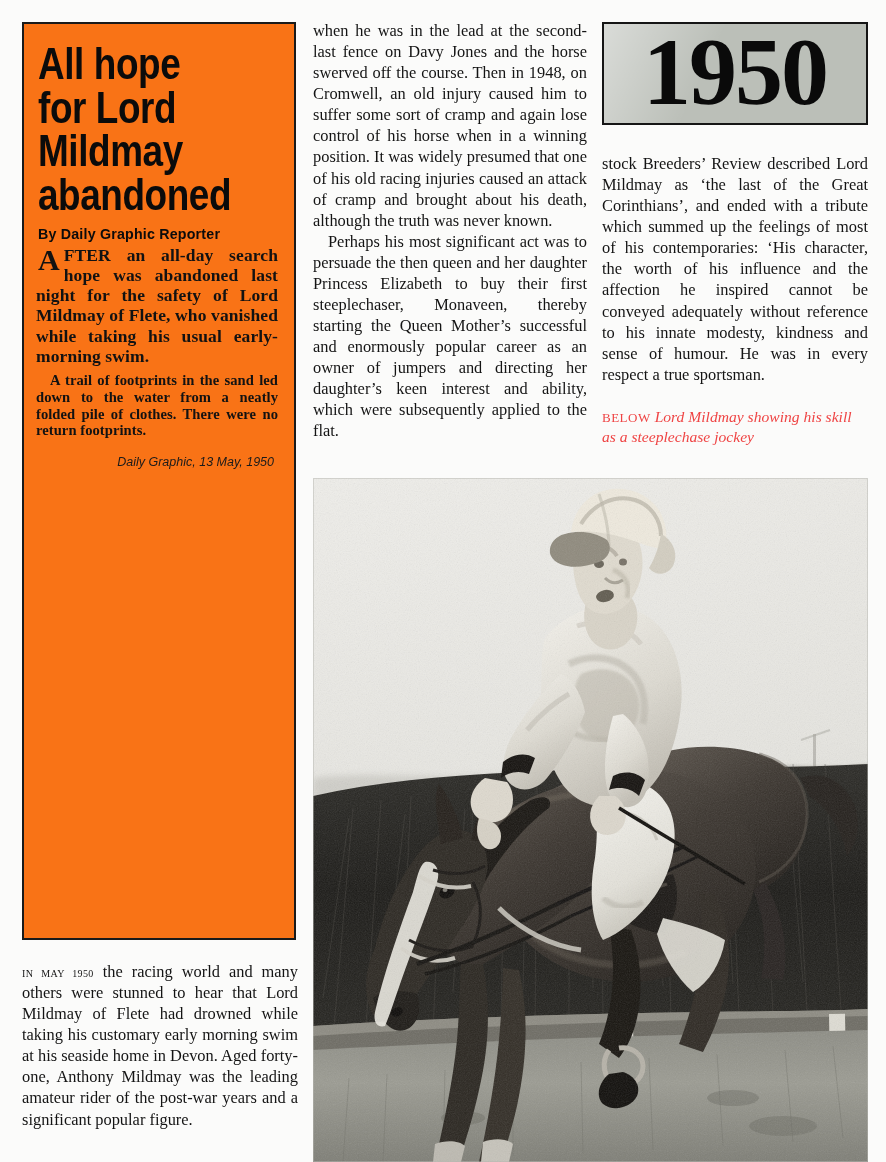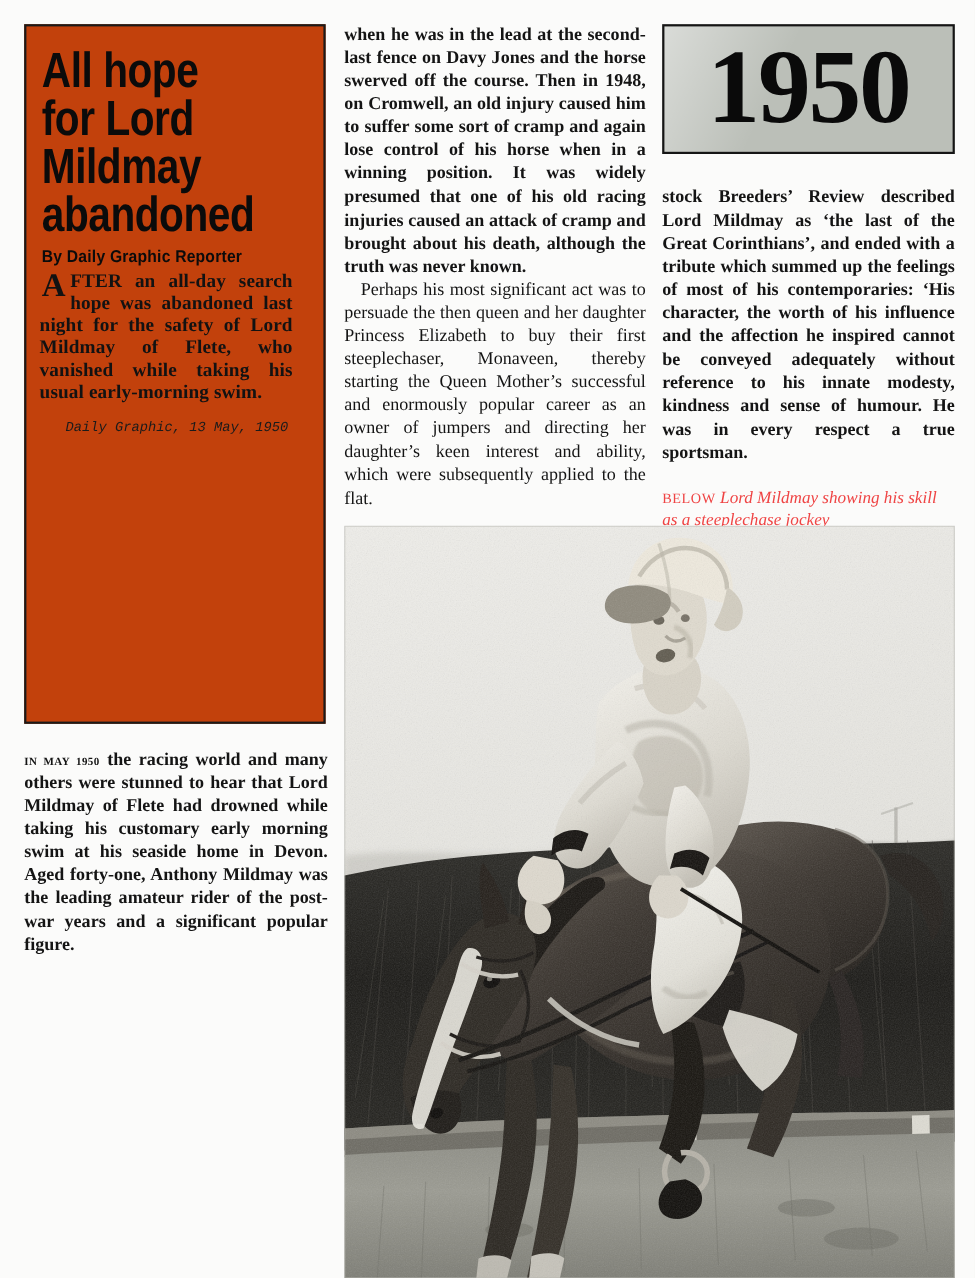--- a/index.html
+++ b/index.html
@@ -22,25 +22,25 @@
     position: absolute;
     left: 22px;
     top: 22px;
     width: 276px;
   }
 
   
   .clipping {
     position: relative;
     width: 274px;
-    height: 636px;
+    height: 918px;
     box-sizing: border-box;
     border: 2px solid #1a1a1a;
-    background: #c2410c;
-    padding: 14px 28px 8px 12px;
+    background: #f97316;
+    padding: 14px 16px 8px 12px;
   }
   .clip-headline {
     font-family: "Liberation Sans", sans-serif;
     font-weight: 700;
     font-size: 45px;
     line-height: 0.97;
     letter-spacing: -0.5px;
     color: #0b0b0b;
     text-align: left;
     margin: 4px 0 0 2px;
@@ -89,42 +89,42 @@
   }
   .clip-para {
     font-size: 14.6px;
     line-height: 1.14;
     text-align: justify;
     margin: 6px 0 0 0;
     text-indent: 14px;
     letter-spacing: 0.05px;
   }
   .clip-credit {
-    font-family: Liberation Mono, monospace;
+    font-family: Liberation Sans, sans-serif;
     font-style: italic;
     font-size: 12.5px;
     text-align: right;
     margin-top: 16px;
     color: #1b1b1b;
     padding-right: 4px;
   }
 
   
   .body-text {
     font-family: "Liberation Serif", serif;
     font-size: 16.4px;
     line-height: 1.285;
     text-align: justify;
     color: #141414;
   }
   .body-text p {
     margin: 0;
     text-indent: 15px;
   }
-  .body-text p.first { text-indent: 0; font-weight: bold; }
+  .body-text p.first { text-indent: 0; }
   .smallcaps {
     font-size: 10px;
     letter-spacing: 0.4px;
   }
 
   .left-continued {
     margin-top: 21px;
   }
 
   
@@ -138,21 +138,21 @@
   
   .col-right {
     position: absolute;
     left: 602px;
     top: 22px;
     width: 266px;
   }
   .year-banner {
     position: relative;
     width: 266px;
-    height: 118px;
+    height: 103px;
     box-sizing: border-box;
     border: 2px solid #151515;
     background: #c9cdc6;
     background-image:
       linear-gradient(115deg, rgba(255,255,255,0.45) 0%, rgba(255,255,255,0) 40%),
       linear-gradient(0deg, rgba(0,0,0,0.07), rgba(0,0,0,0.07));
     overflow: hidden;
     text-align: center;
   }
   .year-banner .year {
@@ -215,20 +215,21 @@
         <span class="hl spread">
             <span>Mildmay</span>
           </span>
         <span class="hl"><span>abandoned</span></span>
       </div>
 
       <div class="clip-byline">By Daily Graphic Reporter</div>
 
       <div class="clip-body">
         <p class="clip-lead"><span class="dropcap">A</span><span>FTER an all-day search hope was abandoned last night for the safety of Lord Mildmay of Flete, who vanished while taking his usual early-morning swim.</span></p>
+        <p class="clip-para">A trail of footprints in the sand led down to the water from a neatly folded pile of clothes. There were no return footprints.</p>
       </div>
 
       <div class="clip-credit">Daily Graphic, 13 May, 1950</div>
     </div>
 
     <div class="body-text left-continued">
       <p class="first"><span class="smallcaps">IN MAY 1950</span><span> the racing world and many others were stunned to hear that Lord Mildmay of Flete had drowned while taking his customary early morning swim at his seaside home in Devon. Aged forty-one, Anthony Mildmay was the leading amateur rider of the post-war years and a significant popular figure.</span></p>
     </div>
   </div>
 

